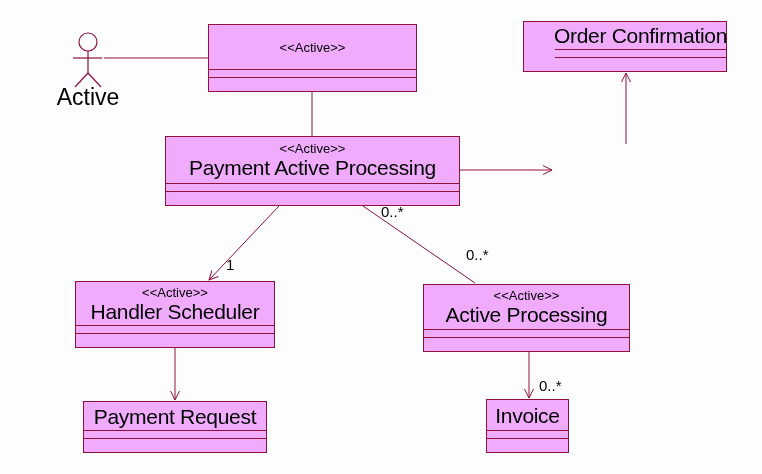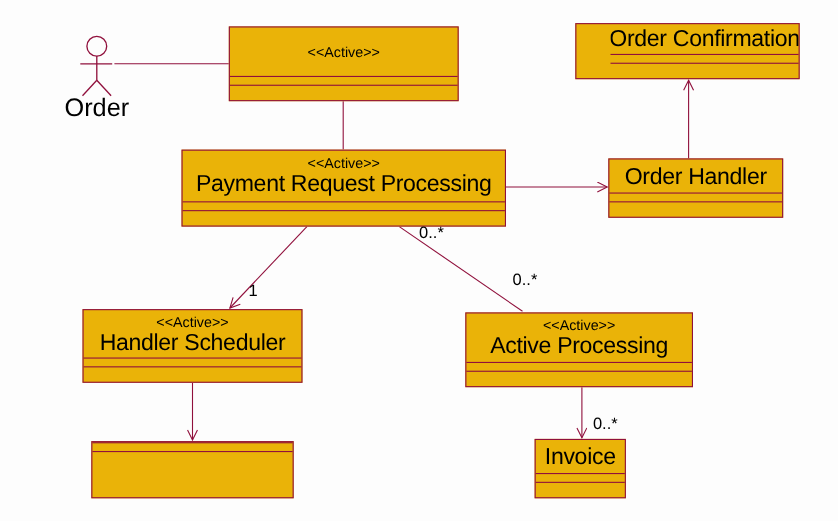--- a/index.html
+++ b/index.html
@@ -11,26 +11,27 @@
     font-family: "Liberation Sans", sans-serif;
     overflow: hidden;
   }
   #wires {
     position: absolute;
     left: 0; top: 0;
     width: 762px; height: 474px;
   }
   .uml-class {
     position: absolute;
-    background: #eab308;
+    background: #f0abfc;
     border: 1px solid #90103c;
     box-sizing: border-box;
     display: flex;
     flex-direction: column;
     color: #000;
+    justify-content: flex-end;
   }
   .uml-title {
     flex: 1;
     display: flex;
     flex-direction: column;
     align-items: center;
     justify-content: center;
     text-align: center;
     overflow: hidden;
   }
@@ -94,74 +95,70 @@
     <line x1="104" y1="58" x2="208" y2="58" stroke="#90103c" stroke-width="1"></line>
     <line x1="312" y1="92" x2="312" y2="136" stroke="#90103c" stroke-width="1"></line>
     <line x1="460" y1="170" x2="552" y2="170" stroke="#90103c" stroke-width="1" marker-end="url(#openArrow)"></line>
     <line x1="626" y1="144" x2="626" y2="73" stroke="#90103c" stroke-width="1" marker-end="url(#openArrow)"></line>
     <line x1="279" y1="206" x2="209" y2="280" stroke="#90103c" stroke-width="1" marker-end="url(#openArrow)"></line>
     <line x1="363" y1="206" x2="475" y2="283" stroke="#90103c" stroke-width="1"></line>
     <line x1="175" y1="348" x2="175" y2="400" stroke="#90103c" stroke-width="1" marker-end="url(#openArrow)"></line>
     <line x1="529" y1="352" x2="529" y2="398" stroke="#90103c" stroke-width="1" marker-end="url(#openArrow)"></line>
   </svg>
 
-  <div class="actor-label">Order</div>
+  <div class="actor-label">Active</div>
 
   <div class="uml-class" style="left:208px; top:24px; width:209px; height:68px;">
     <div class="uml-title">
       <div class="uml-stereo">&lt;&lt;Active&gt;&gt;</div>
     </div>
     <div class="uml-attrs"></div>
     <div class="uml-ops"></div>
   </div>
 
   <div class="uml-class" style="left:523px; top:21px; width:204px; height:51px;padding-left:31px;">
     <div class="uml-title">
       <div class="uml-name">Order Confirmation</div>
     </div>
     <div class="uml-attrs"></div>
     <div class="uml-ops"></div>
   </div>
 
   <div class="uml-class" style="left:165px; top:136px; width:295px; height:70px;">
     <div class="uml-title">
       <div class="uml-stereo">&lt;&lt;Active&gt;&gt;</div>
-      <div class="uml-name">Payment Request Processing</div>
+      <div class="uml-name">Payment Active Processing</div>
     </div>
     <div class="uml-attrs"></div>
     <div class="uml-ops"></div>
   </div>
 
-  <div class="uml-class" style="left:553px; top:144px; width:159px; height:54px;">
-    <div class="uml-title">
-      <div class="uml-name">Order Handler</div>
-    </div>
-    <div class="uml-attrs"></div>
-    <div class="uml-ops"></div>
-  </div>
 
   <div class="uml-class" style="left:75px; top:281px; width:200px; height:67px;">
     <div class="uml-title">
       <div class="uml-stereo">&lt;&lt;Active&gt;&gt;</div>
       <div class="uml-name">Handler Scheduler</div>
     </div>
     <div class="uml-attrs"></div>
     <div class="uml-ops"></div>
   </div>
 
   <div class="uml-class" style="left:423px; top:284px; width:207px; height:68px;">
     <div class="uml-title">
       <div class="uml-stereo">&lt;&lt;Active&gt;&gt;</div>
       <div class="uml-name">Active Processing</div>
     </div>
     <div class="uml-attrs"></div>
     <div class="uml-ops"></div>
   </div>
 
   <div class="uml-class" style="left:83px; top:401px; width:184px; height:52px;">
+    <div class="uml-title">
+      <div class="uml-name">Payment Request</div>
+    </div>
     <div class="uml-attrs"></div>
     <div class="uml-ops"></div>
   </div>
 
   <div class="uml-class" style="left:486px; top:399px; width:83px; height:54px;">
     <div class="uml-title">
       <div class="uml-name">Invoice</div>
     </div>
     <div class="uml-attrs"></div>
     <div class="uml-ops"></div>

